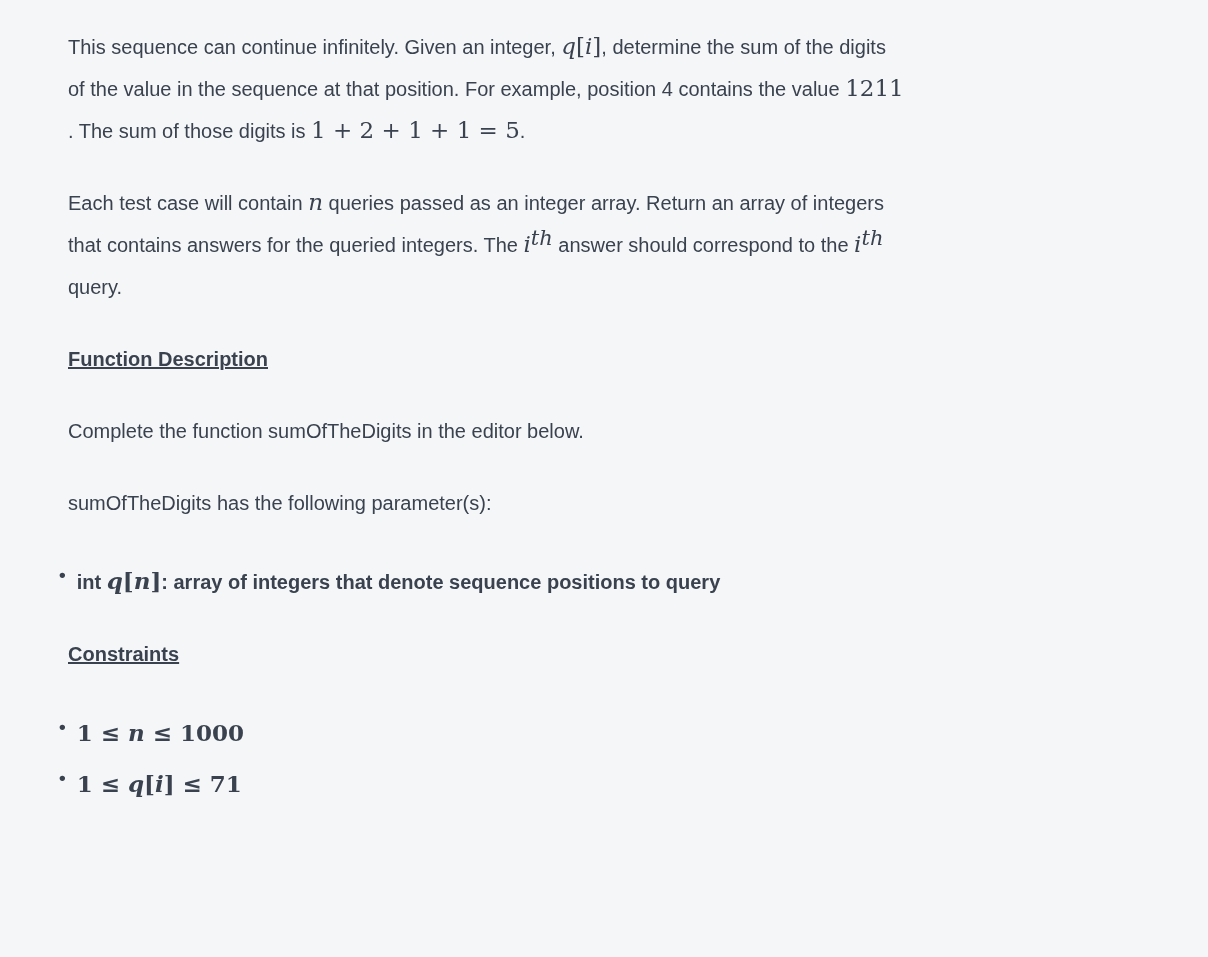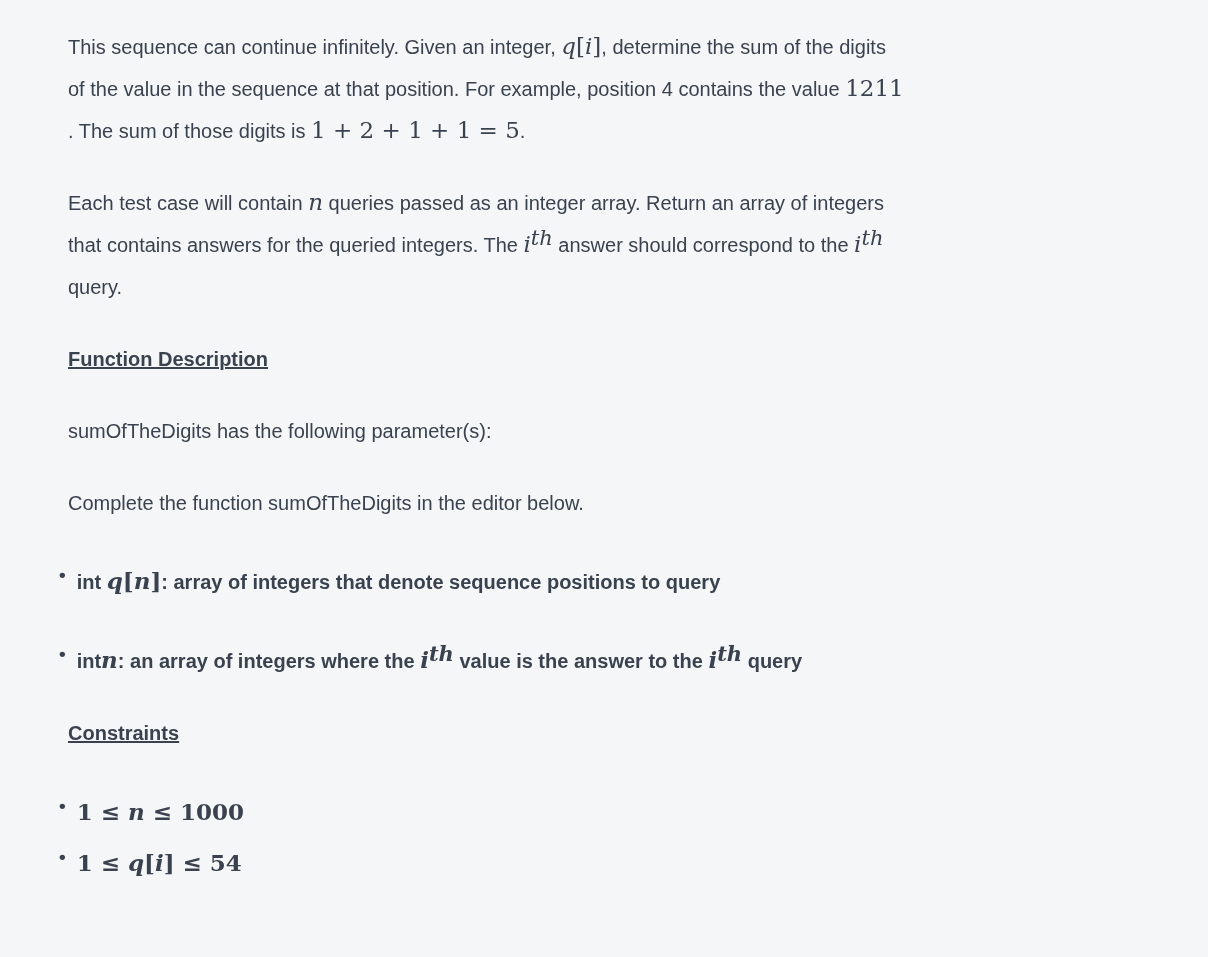--- a/index.html
+++ b/index.html
@@ -56,26 +56,23 @@
     vertical-align: 7px;
   }
 </style>
 </head>
 <body>
 
 <main id="doc">
     <p class="para"><span class="txt">This sequence can continue infinitely. Given an integer, </span><span class="math mi">q</span><span class="math">[</span><span class="math mi">i</span><span class="math">]</span><span class="txt">, determine the sum of the digits</span><br><span class="txt">of the value in the sequence at that position. For example, position 4 contains the value </span><span class="math">1211</span><br><span class="txt">. The sum of those digits is </span><span class="math">1 + 2 + 1 + 1 = 5</span><span class="txt">.</span></p>
     <p class="para"><span class="txt">Each test case will contain </span><span class="math mi">n</span><span class="txt"> queries passed as an integer array. Return an array of integers</span><br><span class="txt">that contains answers for the queried integers. The </span><span class="math mi">i</span><sup class="math mi">th</sup><span class="txt"> answer should correspond to the </span><span class="math mi">i</span><sup class="math mi">th</sup><br><span class="txt">query.</span></p>
     <p class="heading"><span class="txt">Function Description</span></p>
+    <p class="para"><span class="txt">Complete the function sumOfTheDigits in the editor below.</span></p>
     <p class="para"><span class="txt">sumOfTheDigits has the following parameter(s):</span></p>
-    <p class="para"><span class="txt">Complete the function sumOfTheDigits in the editor below.</span></p>
     <ul class="blist">
       <li><span class="bullet">•</span><span class="txt">int </span><span class="math mi">q</span><span class="math">[</span><span class="math mi">n</span><span class="math">]</span><span class="txt">: array of integers that denote sequence positions to query</span></li>
-    </ul>
-    <ul class="blist">
-      <li><span class="bullet">•</span><span class="txt">int</span><span class="math mi">n</span><span class="txt">: an array of integers where the </span><span class="math mi">i</span><sup class="math mi">th</sup><span class="txt"> value is the answer to the </span><span class="math mi">i</span><sup class="math mi">th</sup><span class="txt"> query</span></li>
     </ul>
     <p class="heading"><span class="txt">Constraints</span></p>
     <ul class="blist tight">
       <li><span class="bullet">•</span><span class="math">1 ≤ </span><span class="math mi">n</span><span class="math"> ≤ 1000</span></li>
-      <li><span class="bullet">•</span><span class="math">1 ≤ </span><span class="math mi">q</span><span class="math">[</span><span class="math mi">i</span><span class="math">] ≤ 54</span></li>
+      <li><span class="bullet">•</span><span class="math">1 ≤ </span><span class="math mi">q</span><span class="math">[</span><span class="math mi">i</span><span class="math">] ≤ 71</span></li>
     </ul>
   </main>
 
 </body></html>

